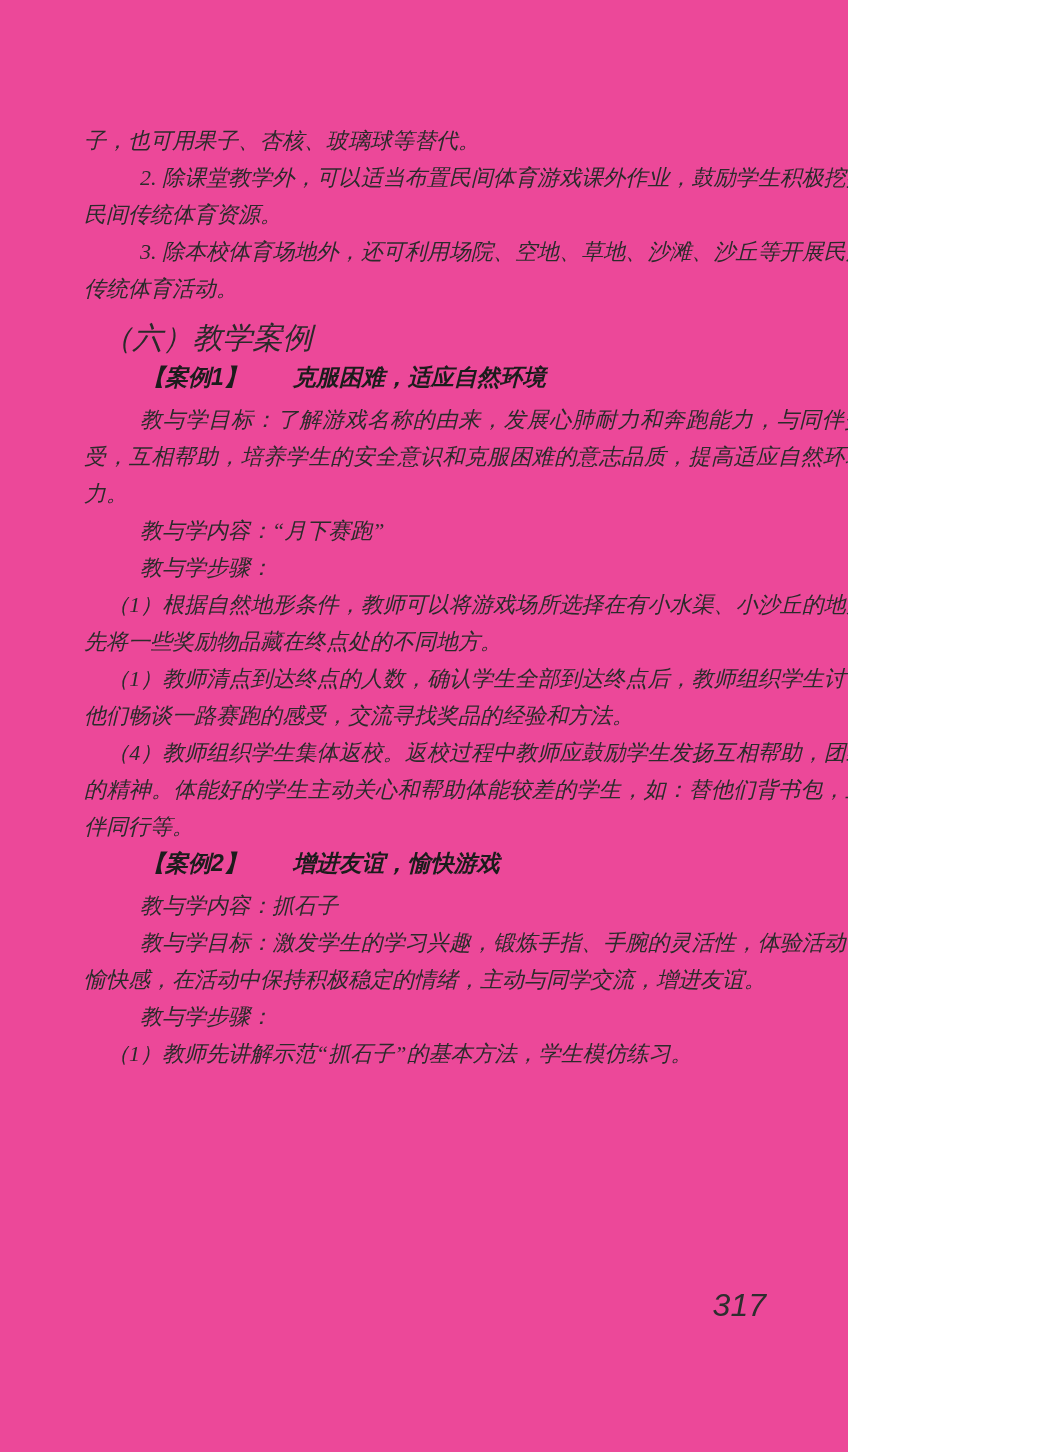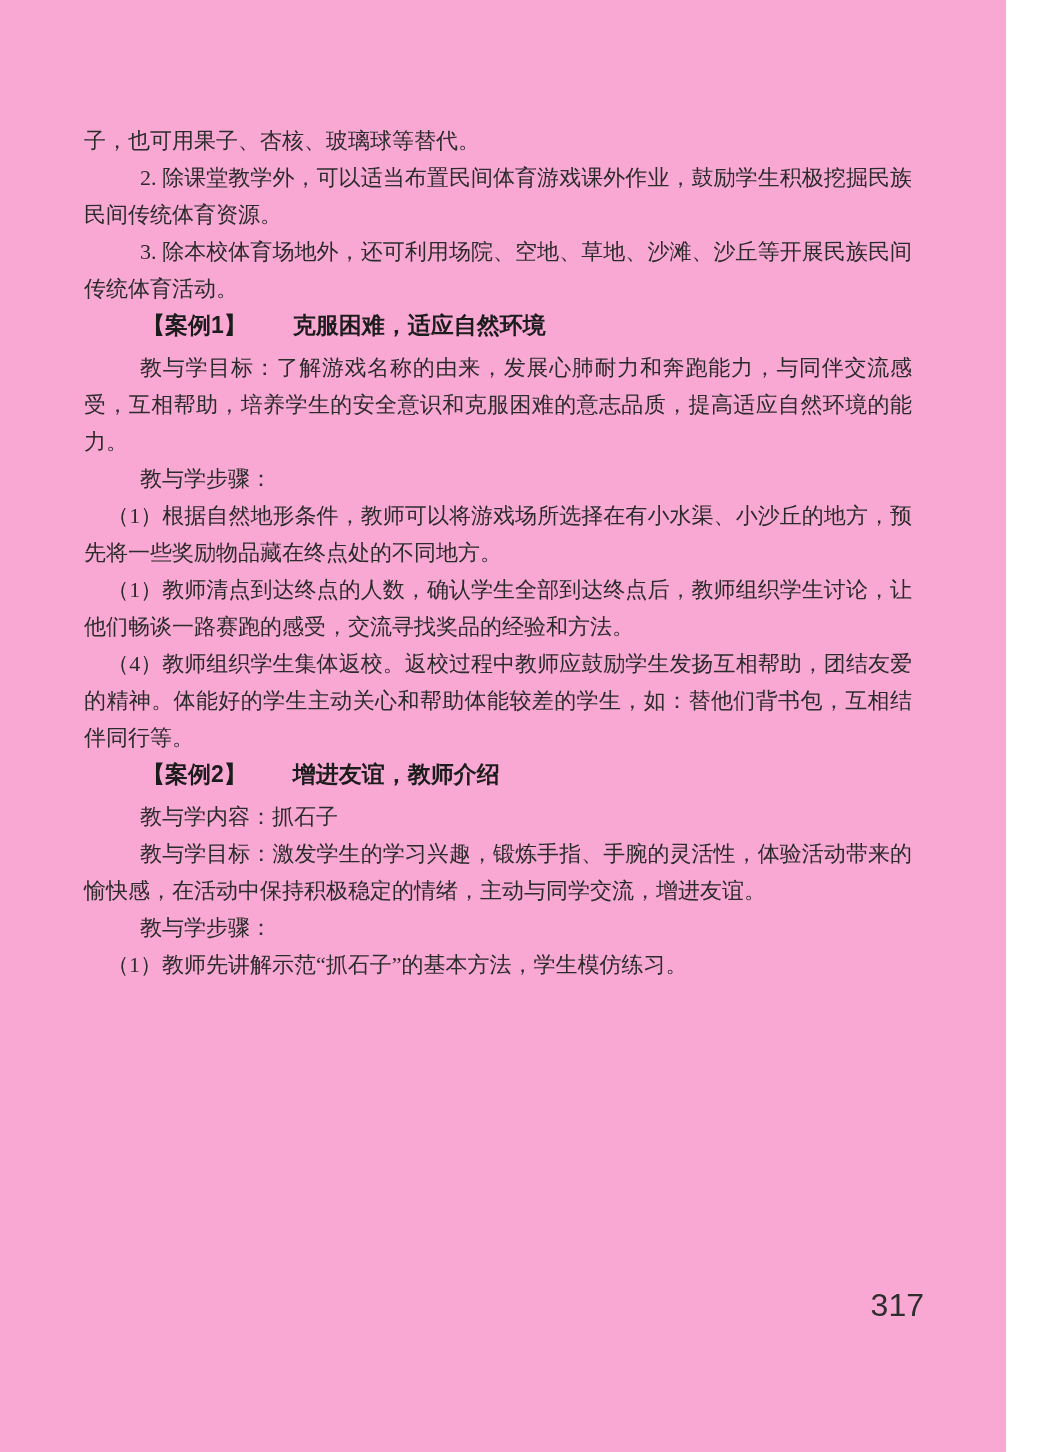--- a/index.html
+++ b/index.html
@@ -2,25 +2,26 @@
 <html lang="zh"><head>
 <meta charset="utf-8">
 <style>
   html, body {
     margin: 0;
     padding: 0;
     background: #ffffff;
   }
   .page {
     position: relative;
-    width: 1006px;
+    width: 848px;
     height: 1452px;
-    background: #f9a8d4;
+    background: #ec4899;
     overflow: hidden;
     font-family: "Liberation Serif", "DejaVu Serif", serif;
+    font-style: italic;
   }
   .content {
     position: absolute;
     left: 84px;
     top: 122px;
     width: 828px;
     color: #2b2b2b;
     font-size: 22px;
     line-height: 37px;
     text-align: justify;
@@ -72,33 +73,35 @@
 </head>
 <body>
 
 <div class="page">
   <div class="content">
 
     <p class="cont">子，也可用果子、杏核、玻璃球等替代。</p>
     <p class="para">2. 除课堂教学外，可以适当布置民间体育游戏课外作业，鼓励学生积极挖掘民族民间传统体育资源。</p>
     <p class="para">3. 除本校体育场地外，还可利用场院、空地、草地、沙滩、沙丘等开展民族民间传统体育活动。</p>
 
+    <h2 class="section-heading">（六）教学案例</h2>
 
     <h3 class="case-heading">
       <span class="case-label">【案例1】</span><span class="case-title">克服困难，适应自然环境</span>
     </h3>
 
     <p class="para">教与学目标：了解游戏名称的由来，发展心肺耐力和奔跑能力，与同伴交流感受，互相帮助，培养学生的安全意识和克服困难的意志品质，提高适应自然环境的能力。</p>
+    <p class="para">教与学内容：“月下赛跑”</p>
     <p class="para">教与学步骤：</p>
     <p class="step">（1）根据自然地形条件，教师可以将游戏场所选择在有小水渠、小沙丘的地方，预先将一些奖励物品藏在终点处的不同地方。</p>
     <p class="step">（1）教师清点到达终点的人数，确认学生全部到达终点后，教师组织学生讨论，让他们畅谈一路赛跑的感受，交流寻找奖品的经验和方法。</p>
     <p class="step">（4）教师组织学生集体返校。返校过程中教师应鼓励学生发扬互相帮助，团结友爱的精神。体能好的学生主动关心和帮助体能较差的学生，如：替他们背书包，互相结伴同行等。</p>
 
     <h3 class="case-heading">
-      <span class="case-label">【案例2】</span><span class="case-title">增进友谊，教师介绍</span>
+      <span class="case-label">【案例2】</span><span class="case-title">增进友谊，愉快游戏</span>
     </h3>
 
     <p class="para">教与学内容：抓石子</p>
     <p class="para">教与学目标：激发学生的学习兴趣，锻炼手指、手腕的灵活性，体验活动带来的愉快感，在活动中保持积极稳定的情绪，主动与同学交流，增进友谊。</p>
     <p class="para">教与学步骤：</p>
     <p class="step">（1）教师先讲解示范“抓石子”的基本方法，学生模仿练习。</p>
 
   </div>
 
   <div class="page-number">317</div>

